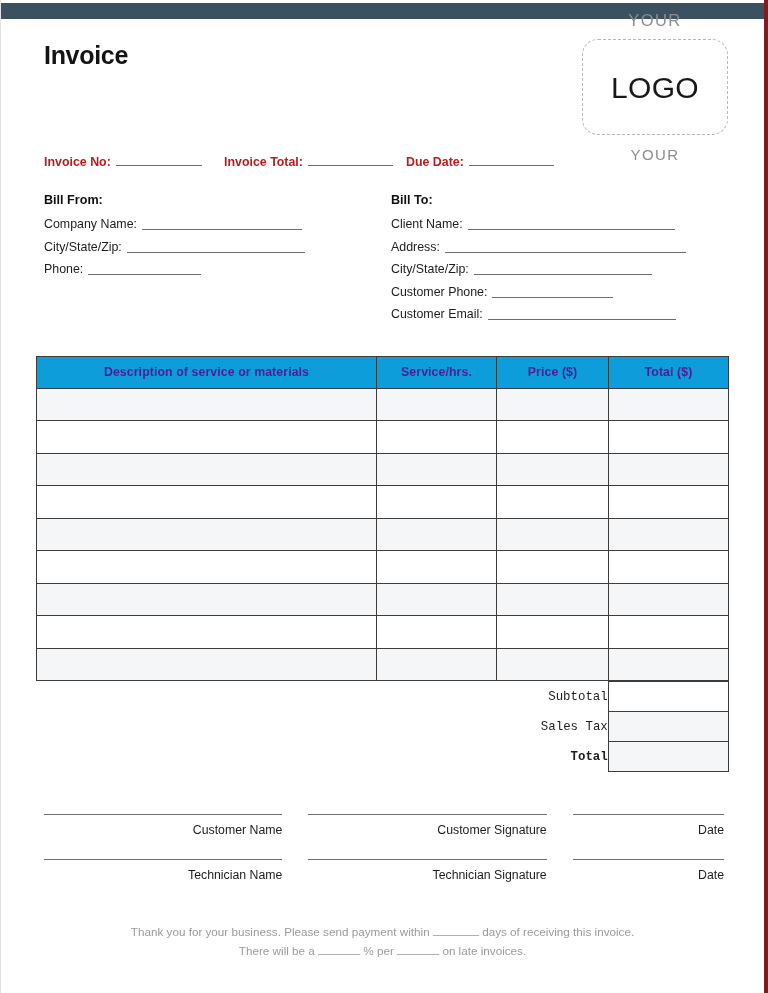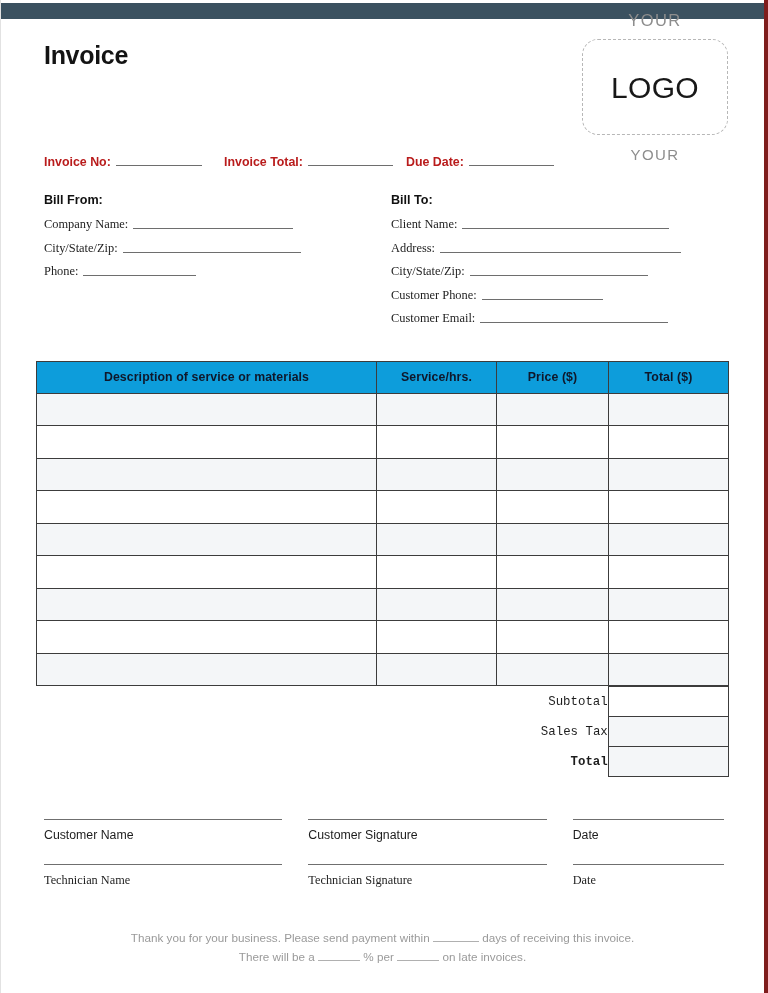--- a/index.html
+++ b/index.html
@@ -125,38 +125,37 @@
   .bill-col { width: 50%; }
   .bill-col.right { padding-left: 0px; }
   .bill-title {
     font-weight: bold;
     font-size: 12.6px;
     margin-bottom: 10px;
     color: #111;
   }
   .bill-line {
     display: flex;
-    align-items: flex-start;
+    align-items: center;
     margin-bottom: 8.5px;
     white-space: nowrap;
-    font-family: Liberation Serif, serif;
   }
   .bill-line .lbl { margin-right: 5px; color: #1d1d1d; }
 
   
   .items-table {
     width: 692px;
     margin: 26px auto 0 auto;
     border-collapse: collapse;
     table-layout: fixed;
     border: 1.4px solid #3c3c3c;
   }
   .items-table th {
     background: #0d9ddb;
-    color: #0f172a;
+    color: #4c1d95;
     font-size: 12.3px;
     font-weight: bold;
     height: 29px;
     border: 1.4px solid #3c3c3c;
     text-align: center;
     letter-spacing: 0.1px;
   }
   .items-table td {
     border: 1.4px solid #3c3c3c;
     height: 29.5px;
@@ -193,35 +192,36 @@
   }
   .tot-value.shade { background: #f4f6f8; }
   .tot-value.plain { background: #ffffff; }
 
   
   .sign-wrap {
     display: flex;
     margin-top: 42px;
     padding: 0 14px 0 17px;
     gap: 0;
+    text-align: right;
   }
   .sign-block { padding-right: 26px; box-sizing: border-box; }
   .sb-1 { width: 278px; }
   .sb-2 { width: 278px; }
   .sb-3 { width: 160px; padding-right: 0; }
   .sign-line {
     border-top: 1.3px solid #6f6f6f;
     margin-bottom: 8px;
   }
   .sign-label {
     font-size: 12.3px;
     color: #1d1d1d;
     margin-bottom: 22px;
   }
-  .sign-label.last { margin-bottom: 0; font-family: Liberation Serif, serif; }
+  .sign-label.last { margin-bottom: 0; }
 
   
   .note {
     margin-top: 40px;
     text-align: center;
     color: #9a9a9a;
     font-size: 11.7px;
     line-height: 1.65;
   }
   .note .blank {

